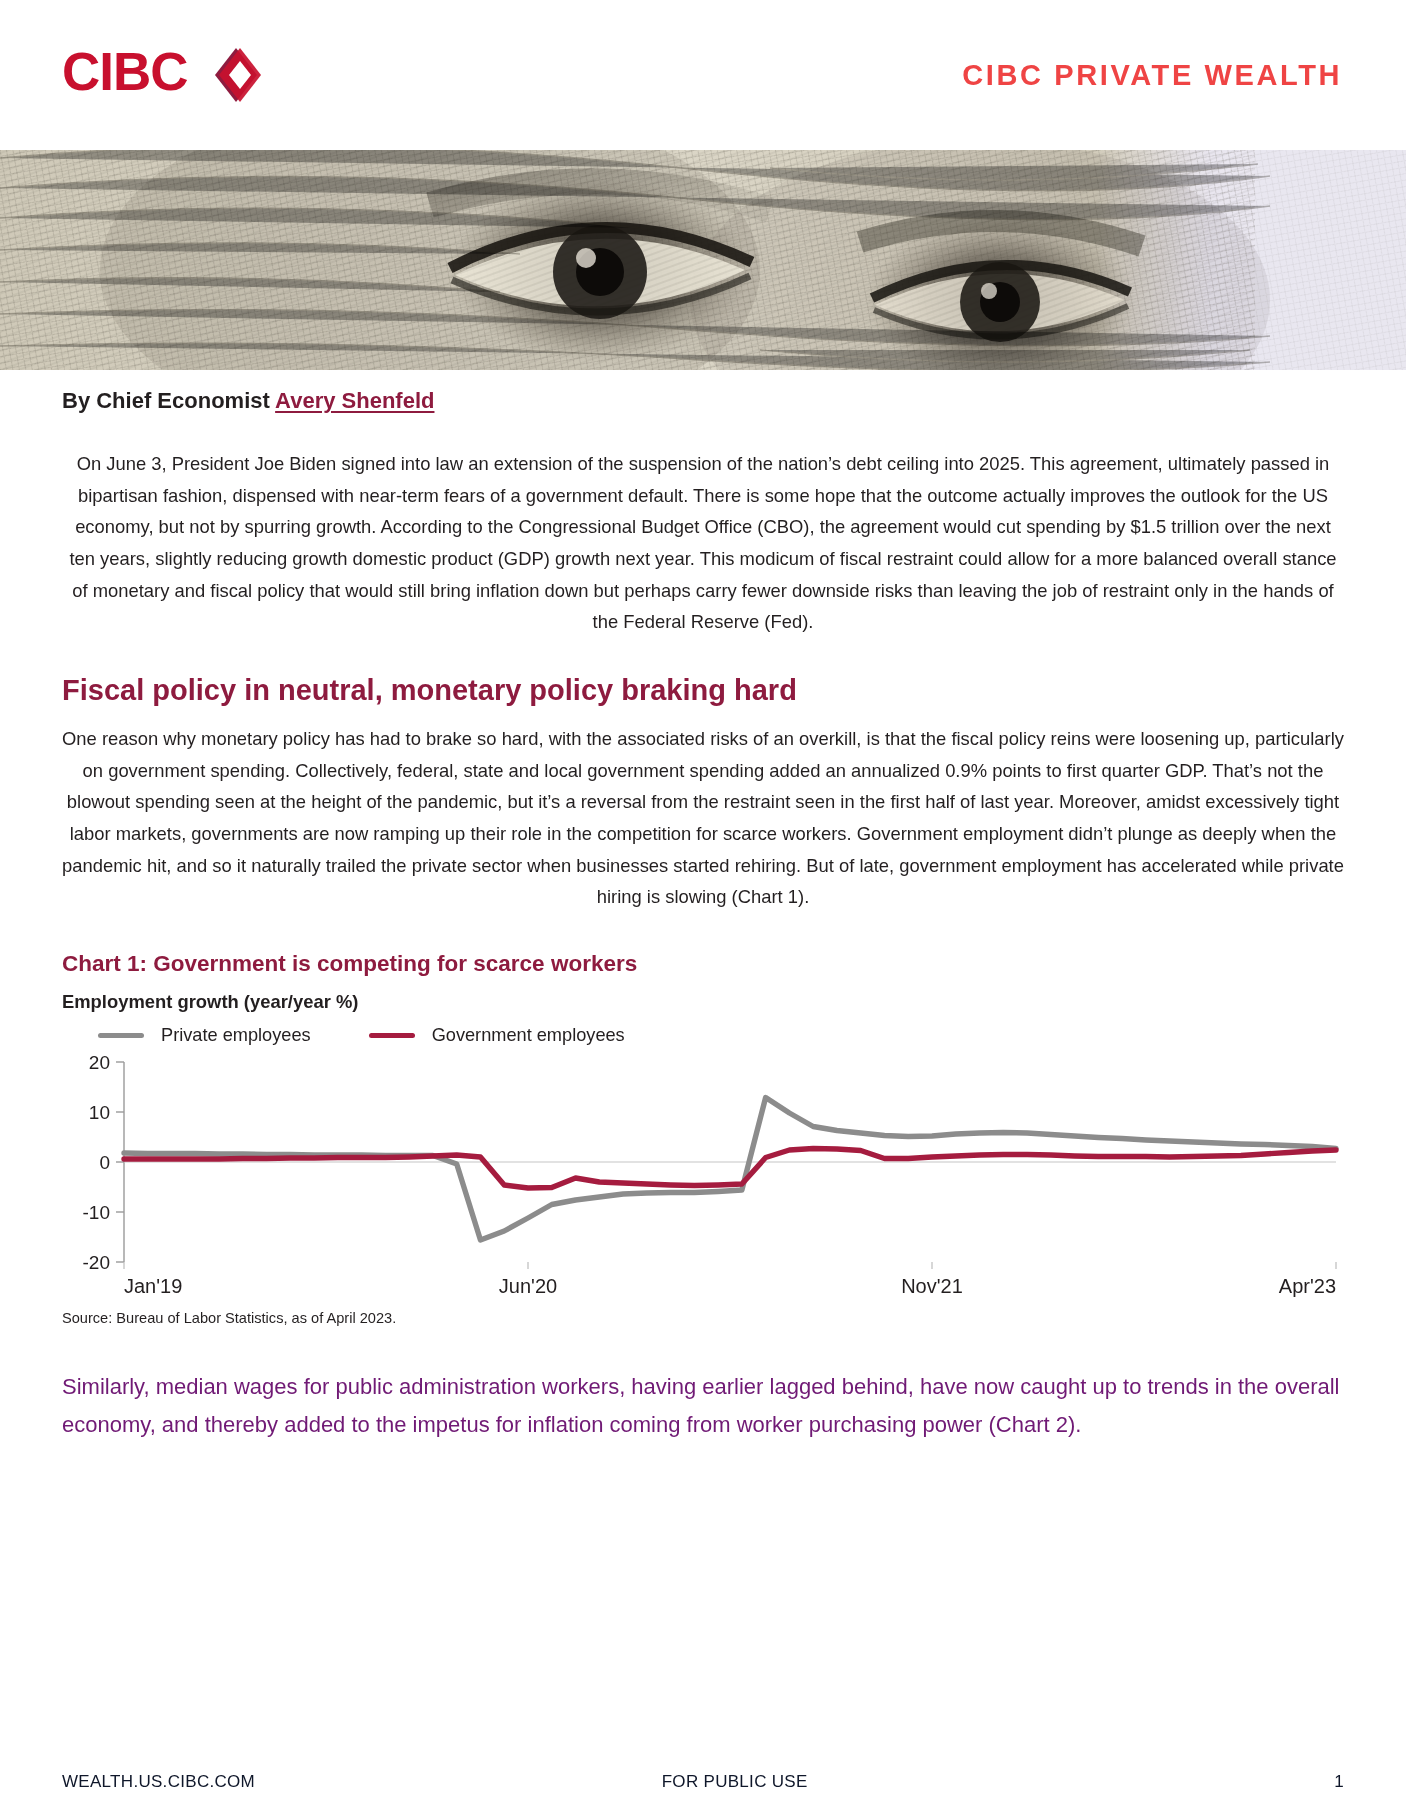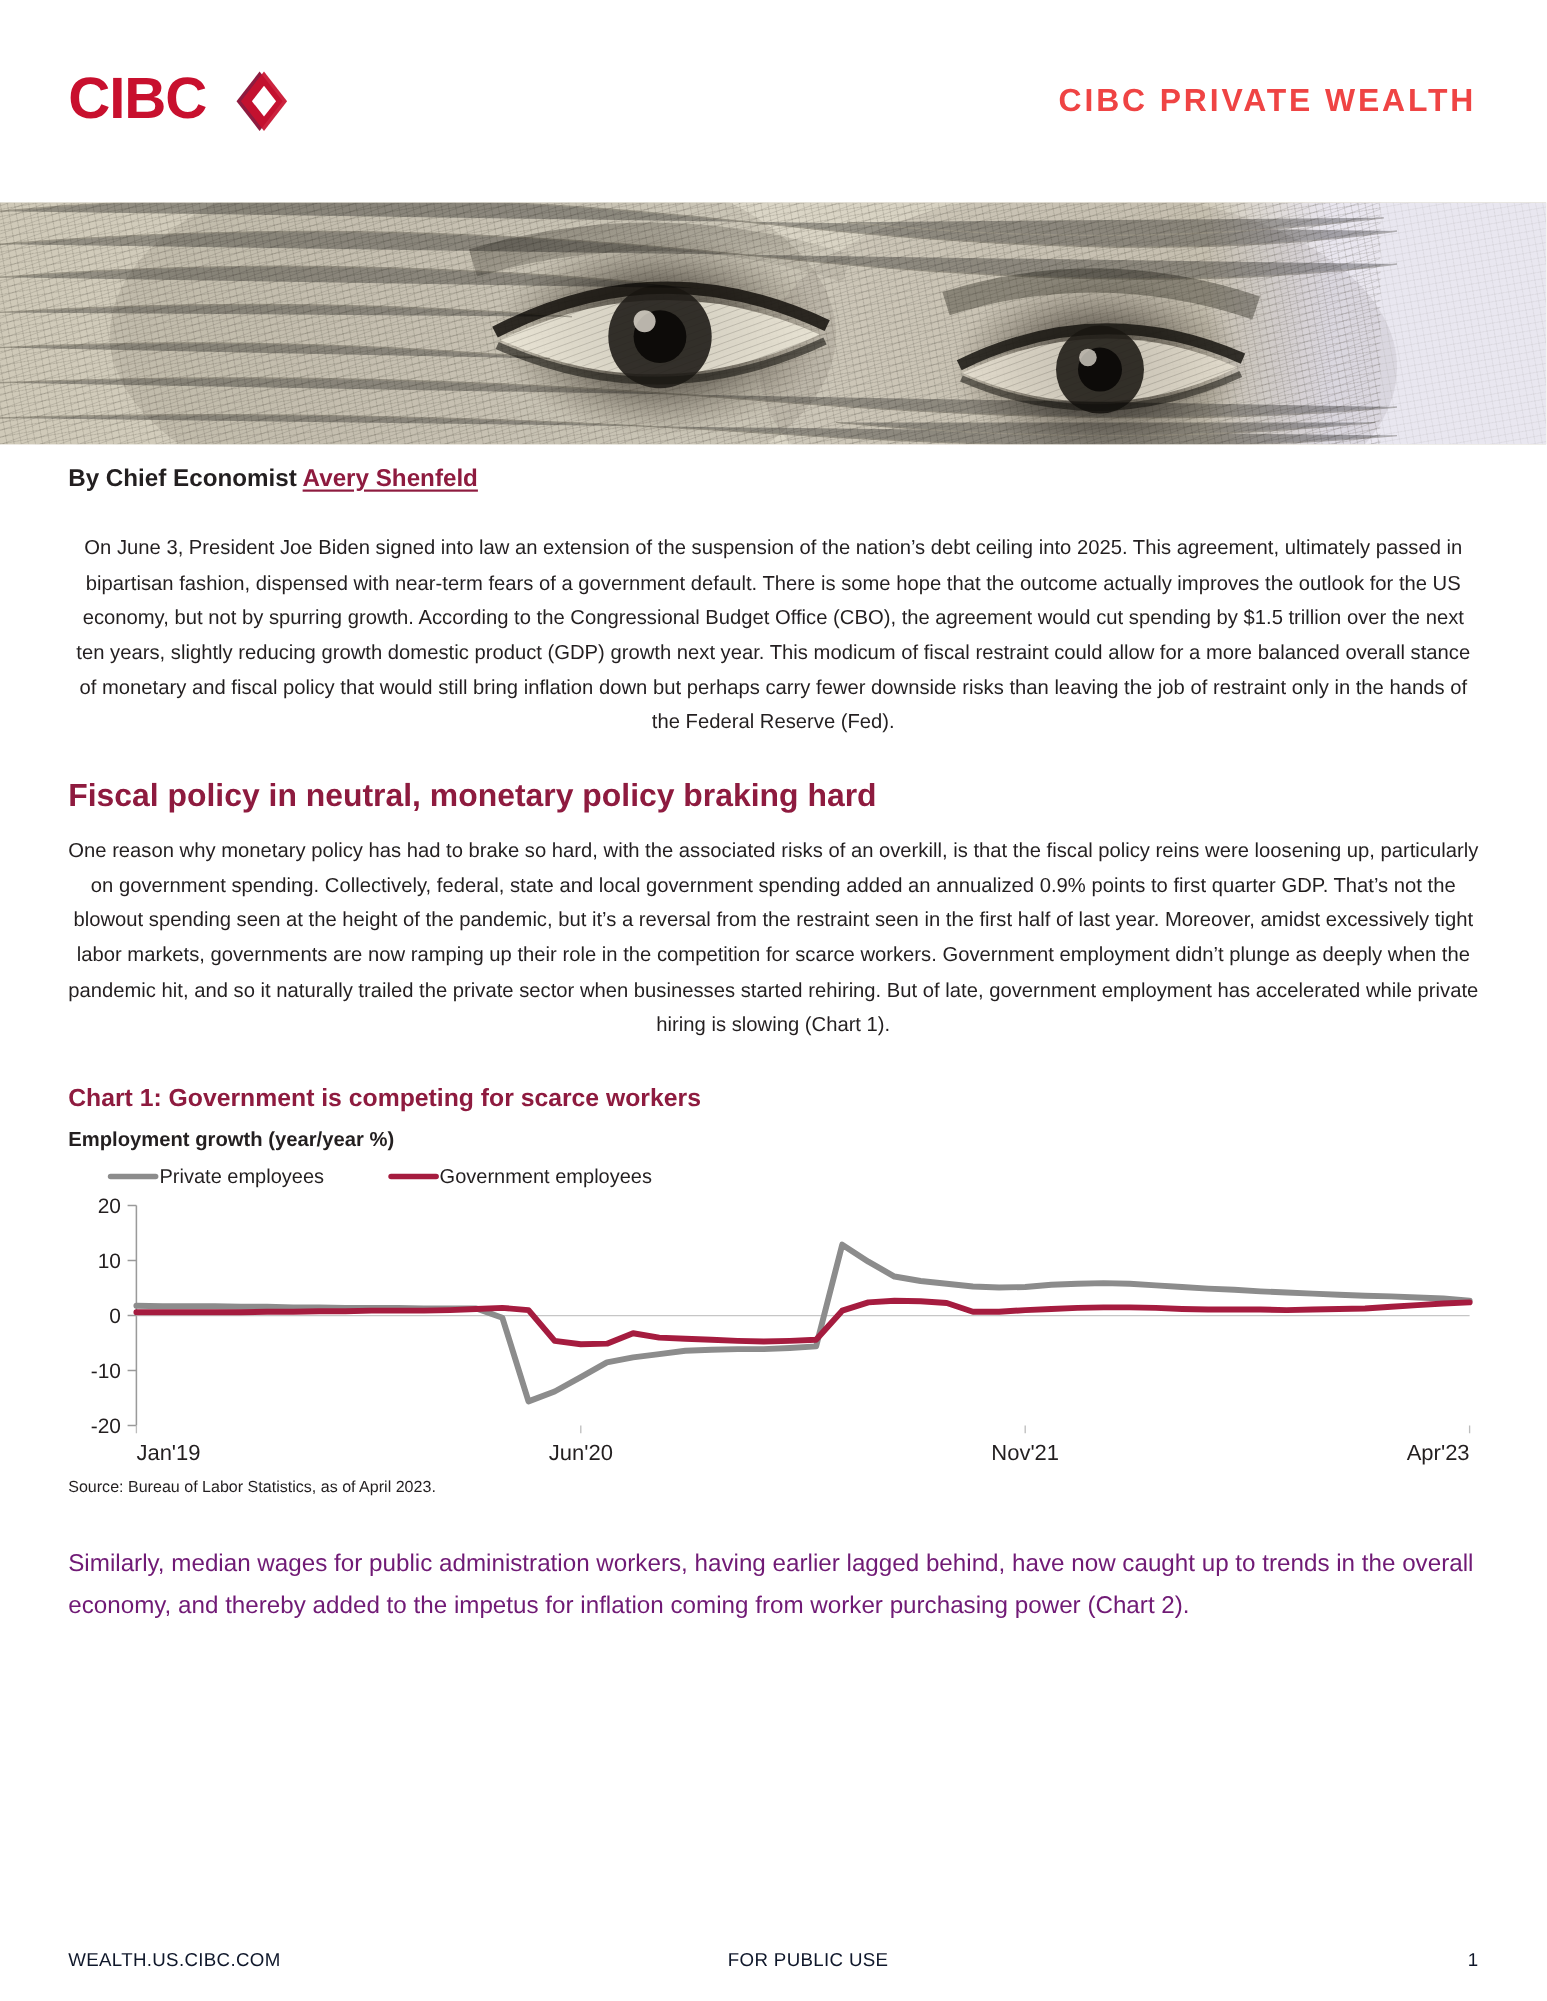--- a/index.html
+++ b/index.html
@@ -20,21 +20,21 @@
     position: relative;
     width: 1406px;
     height: 1819px;
     background: #ffffff;
     overflow: hidden;
   }
 
   
   .masthead {
     position: relative;
-    height: 184px;
+    height: 150px;
     padding: 0 62px;
     display: flex;
     align-items: center;
     justify-content: space-between;
     background: #ffffff;
   }
 
   .logo-wrap {
     display: flex;
     align-items: center;
@@ -125,21 +125,21 @@
   .legend {
     margin-top: 12px;
     display: flex;
     align-items: center;
     gap: 58px;
     padding-left: 36px;
   }
   .legend-item {
     display: flex;
     align-items: center;
-    gap: 0px;
+    gap: 16px;
   }
   .legend-swatch {
     display: inline-block;
     width: 46px;
     height: 5px;
     border-radius: 2.5px;
   }
   .legend-label {
     font-size: 18.2px;
     color: #231f20;

